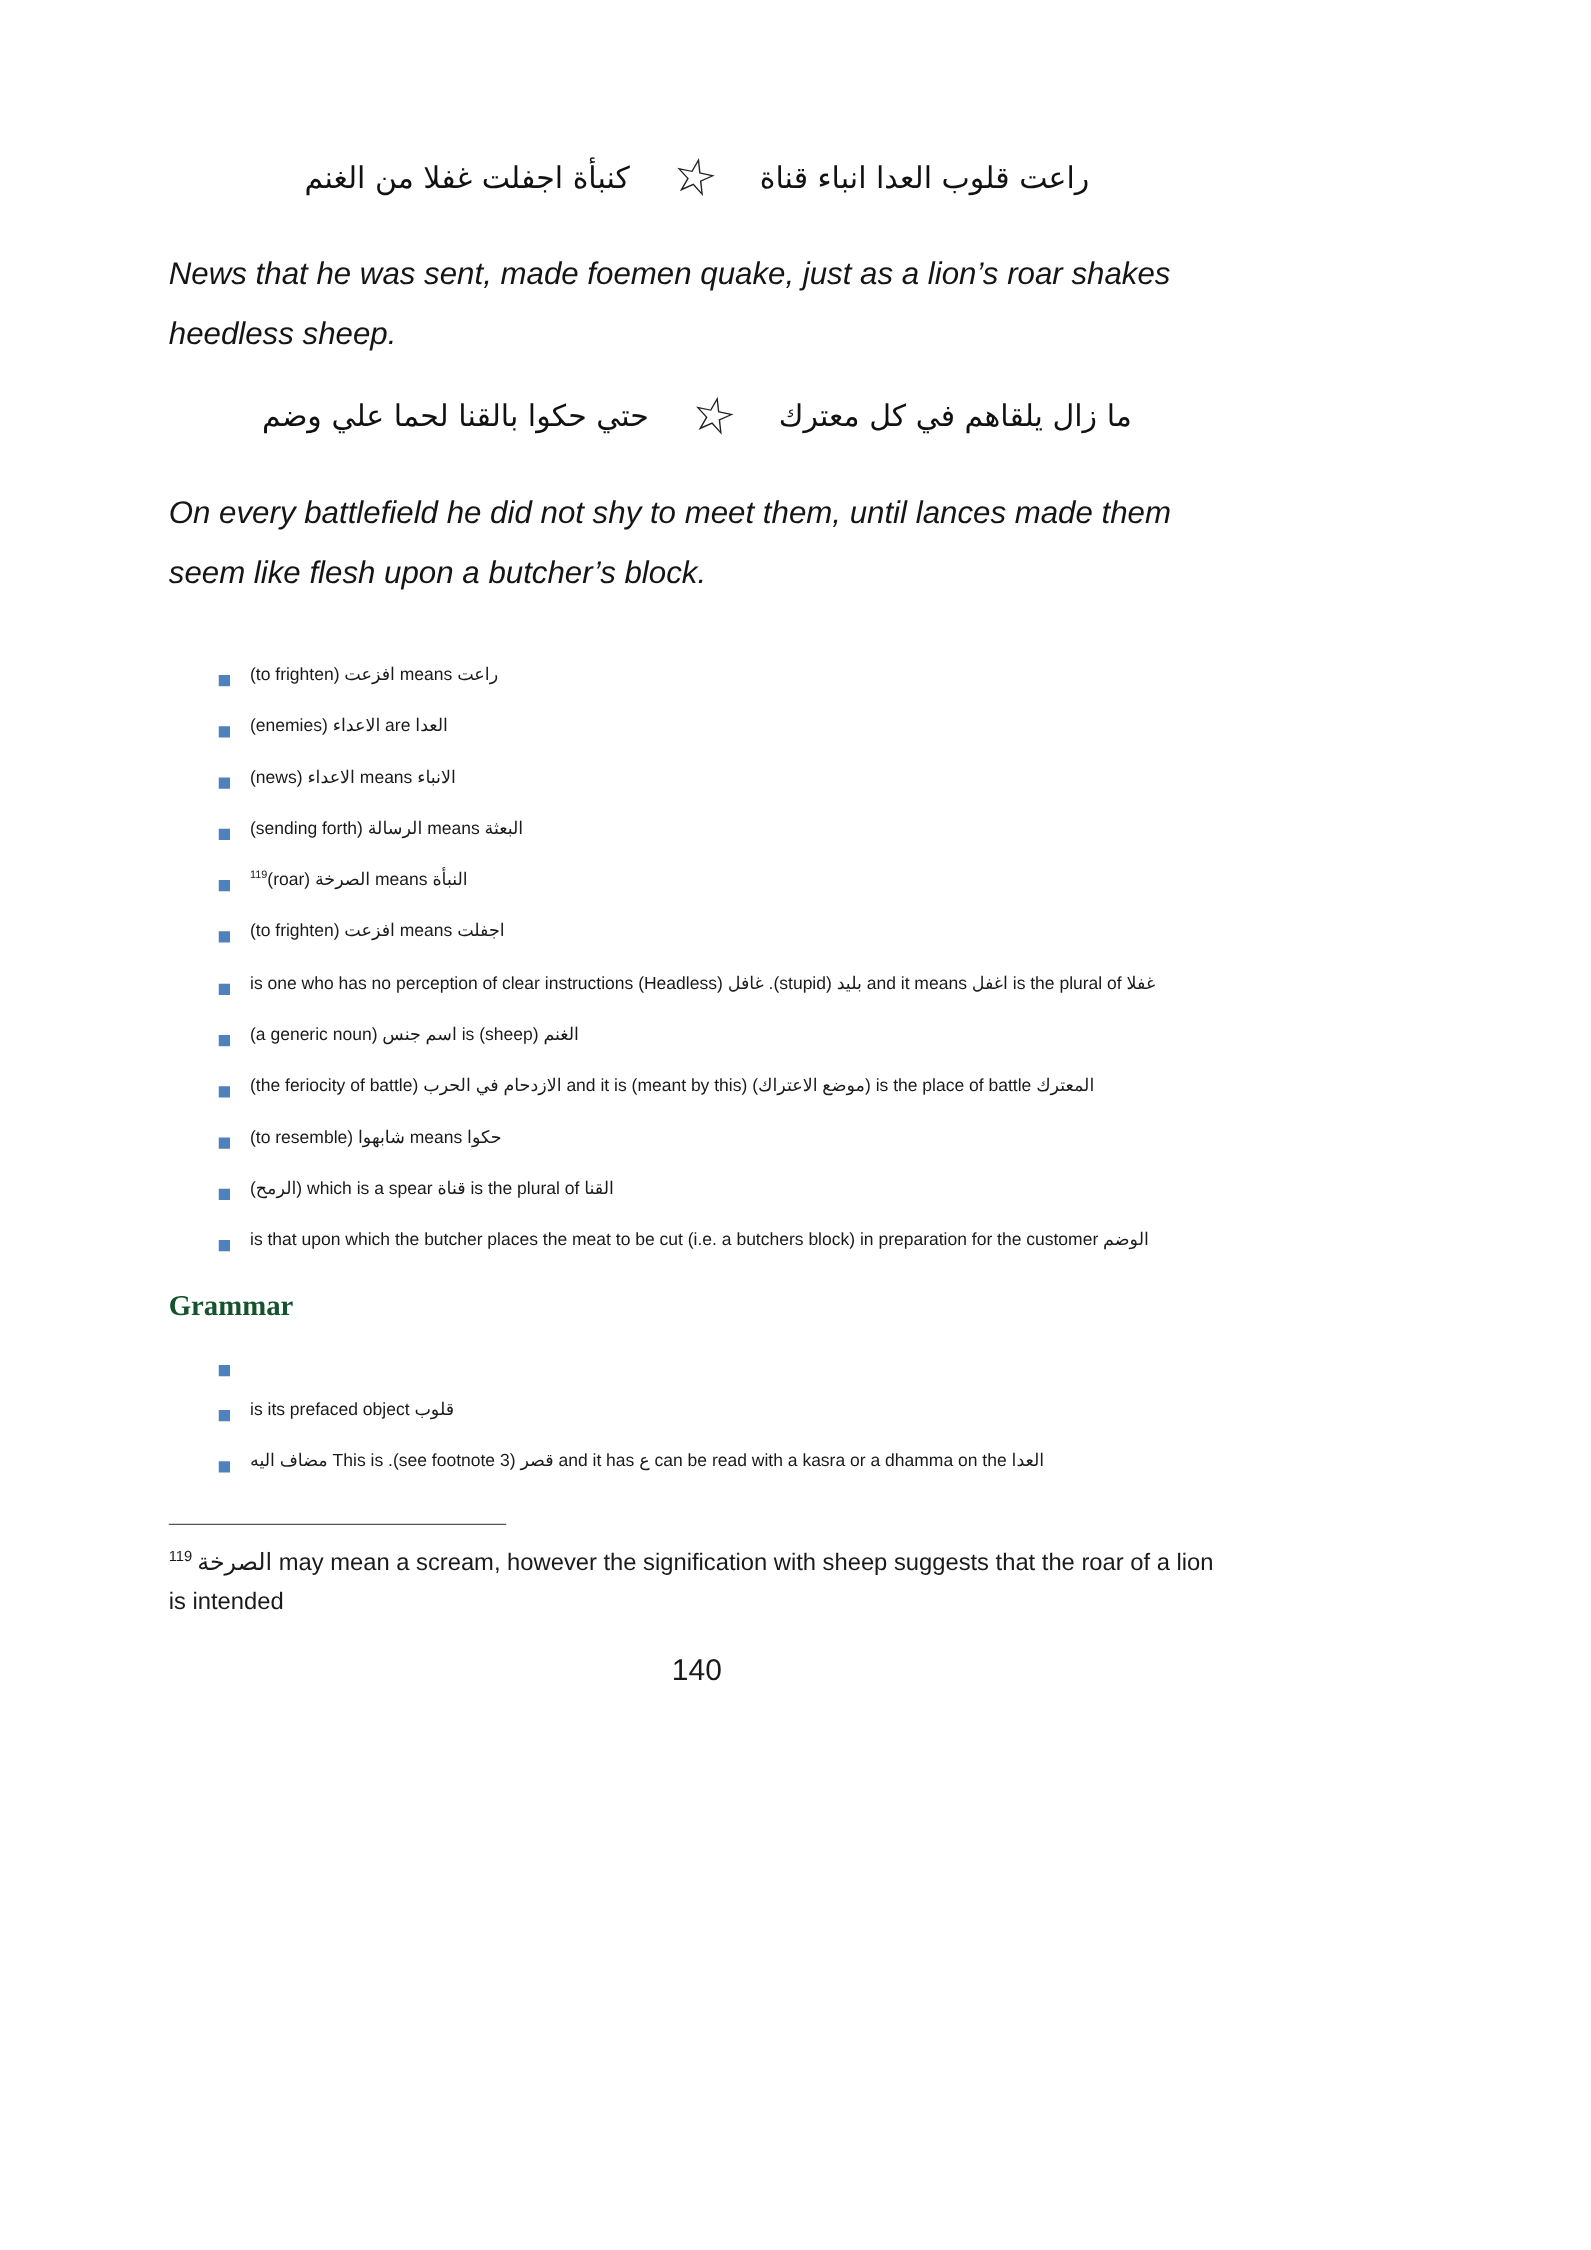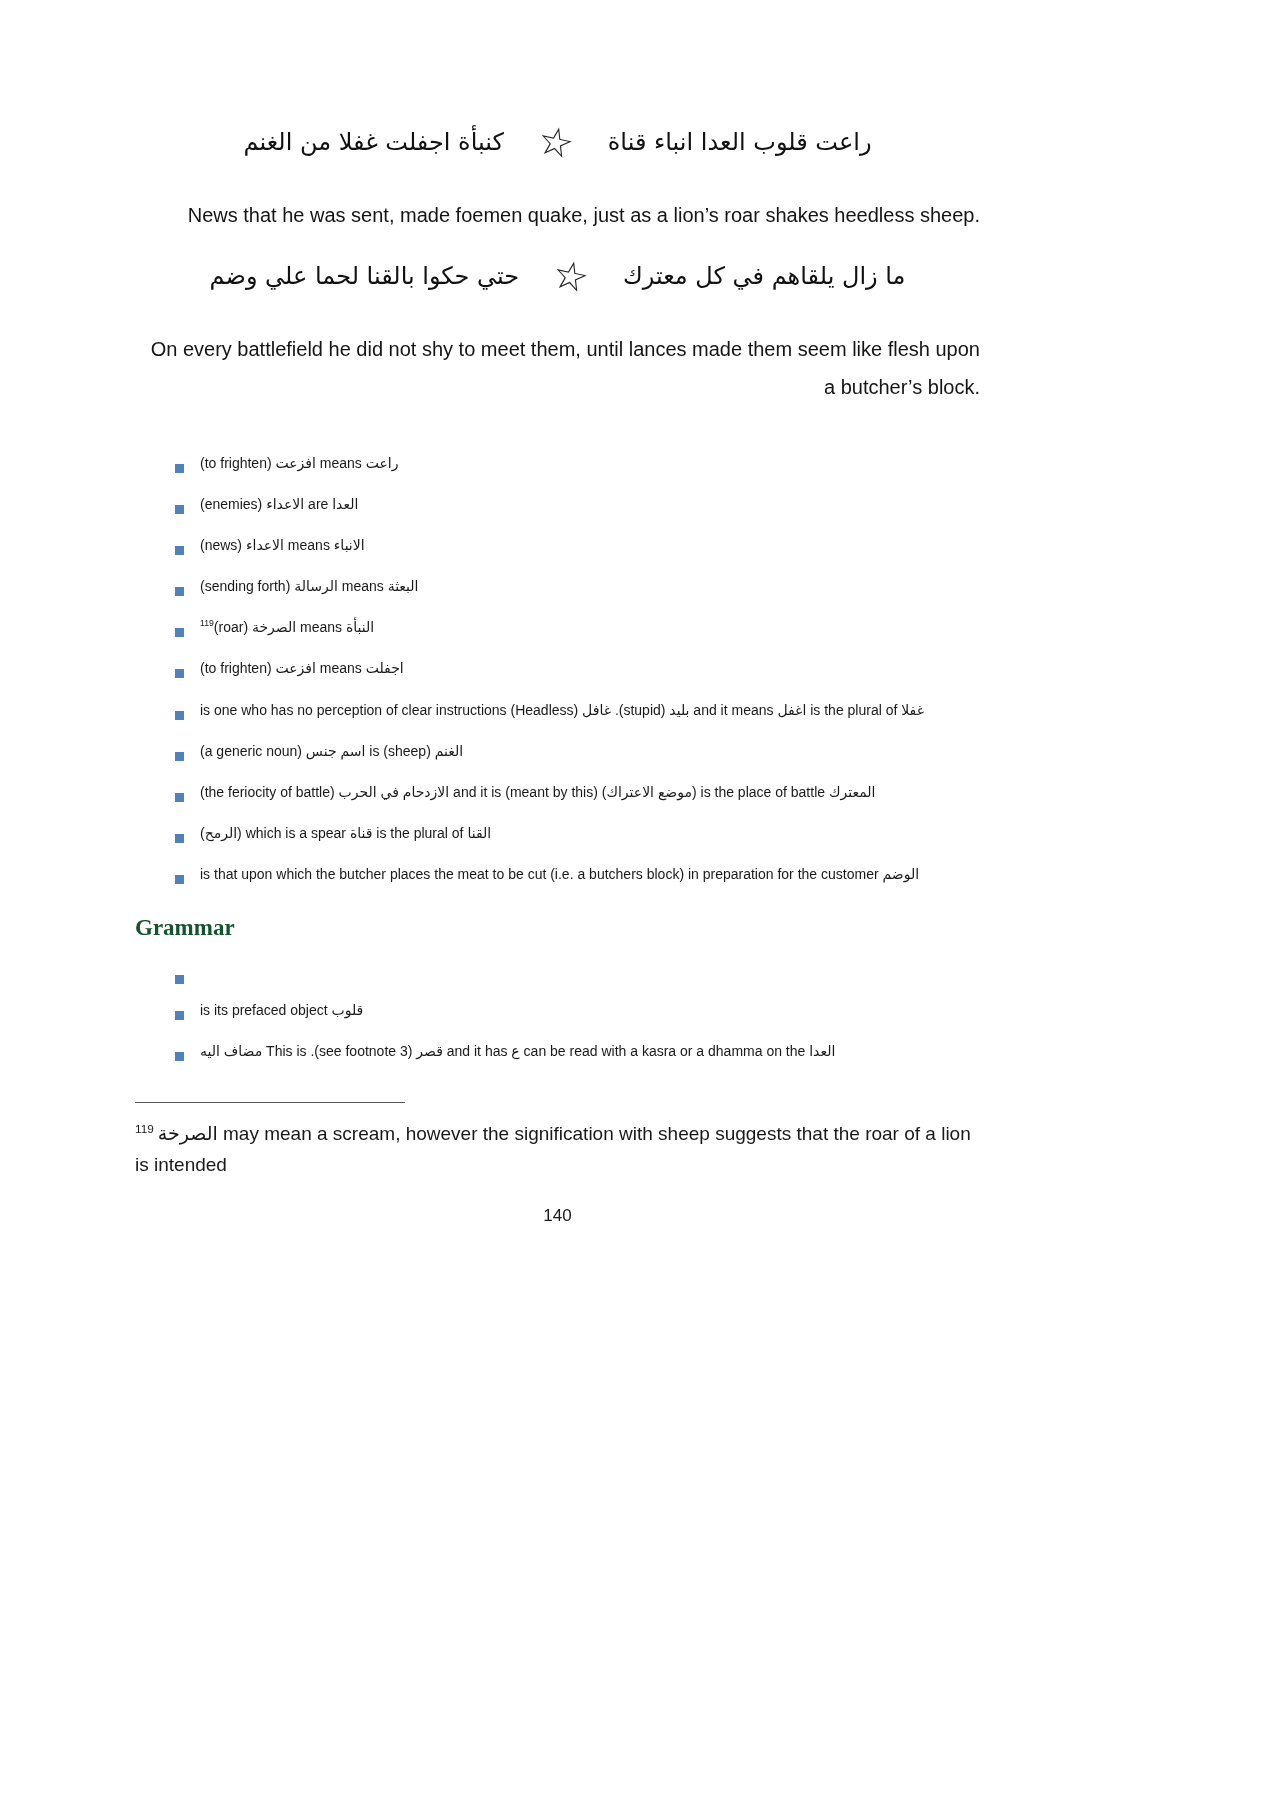--- a/index.html
+++ b/index.html
@@ -34,22 +34,23 @@
   }
   .star {
     font-size: 40px;
     line-height: 1;
     color: #222;
     transform: rotate(12deg);
     display: inline-block;
   }
   .translation {
     direction: ltr;
-    text-align: right;
-    font-size: 20px;
+    text-align: left;
+    font-style: italic;
+    font-size: 25px;
     line-height: 1.9;
     margin-bottom: 22px;
     color: #151515;
   }
   
   ul.bullets {
     list-style: none;
     margin-top: 42px;
     padding-left: 40px;
   }
@@ -97,21 +98,21 @@
   }
   .footnote {
     font-size: 19px;
     line-height: 1.6;
     color: #1a1a1a;
   }
   .footnote sup { margin-right: 4px; }
   
   .page-number {
     text-align: center;
-    font-size: 17px;
+    font-size: 24px;
     margin-top: 26px;
     color: #1a1a1a;
   }
 </style>
 </head>
 <body>
 
 <div class="page">
   <div class="content">
 
@@ -161,20 +162,24 @@
       <li>
         <span class="sq"></span>
         <span class="li-text">الغنم (sheep) is اسم جنس (a generic noun)</span>
       </li>
       <li>
         <span class="sq"></span>
         <span class="li-text">المعترك is the place of battle (موضع الاعتراك) and it is (meant by this) الازدحام في الحرب (the feriocity of battle)</span>
       </li>
       <li>
         <span class="sq"></span>
+        <span class="li-text">حكوا means شابهوا (to resemble)</span>
+      </li>
+      <li>
+        <span class="sq"></span>
         <span class="li-text">القنا is the plural of قناة which is a spear (الرمح)</span>
       </li>
       <li>
         <span class="sq"></span>
         <span class="li-text">الوضم is that upon which the butcher places the meat to be cut (i.e. a butchers block) in preparation for the customer</span>
       </li>
     </ul>
 
     <h2 class="grammar">Grammar</h2>
 

